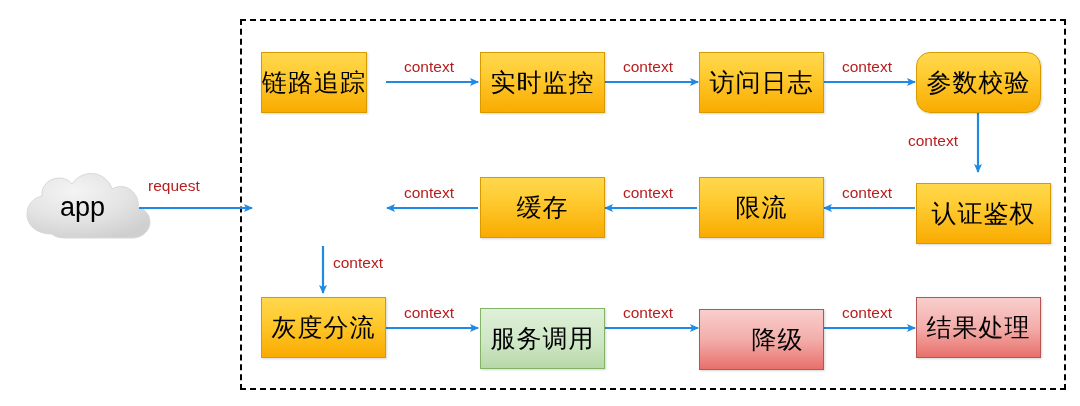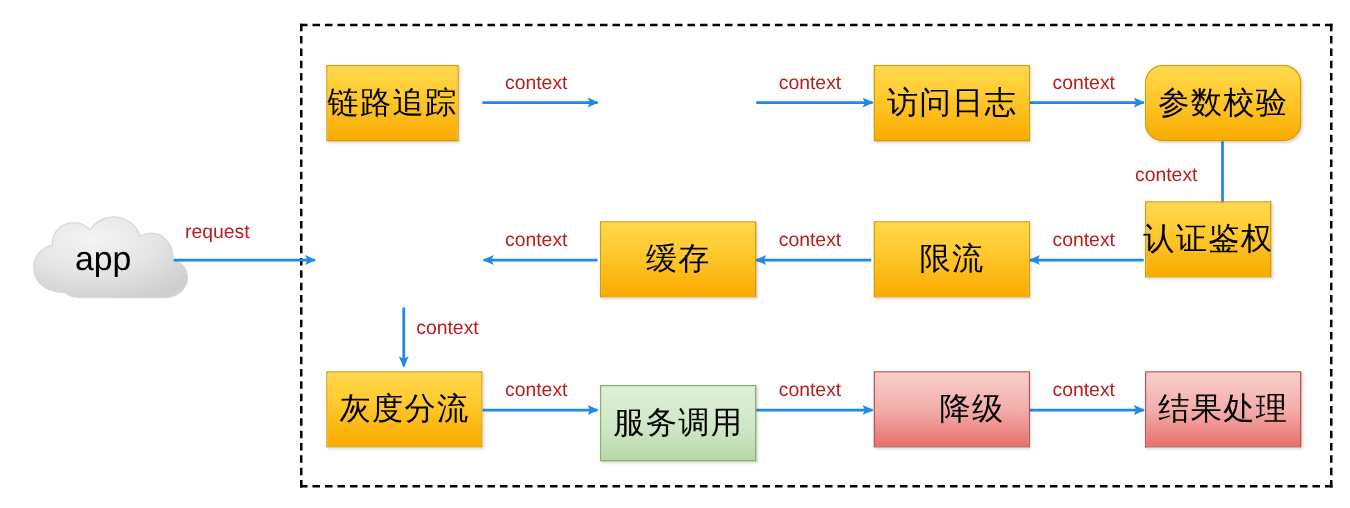--- a/index.html
+++ b/index.html
@@ -117,41 +117,42 @@
     <line x1="386" y1="328" x2="478" y2="328" stroke="#1f8ae5" stroke-width="2.2" marker-end="url(#arrowhead)"></line>
     <line x1="605" y1="328" x2="698" y2="328" stroke="#1f8ae5" stroke-width="2.2" marker-end="url(#arrowhead)"></line>
     <line x1="824" y1="328" x2="915" y2="328" stroke="#1f8ae5" stroke-width="2.2" marker-end="url(#arrowhead)"></line>
   </svg>
 
   <div class="cloud-label" style="left:60px; top:194px;">app</div>
 
   <div class="edge-label" style="left:148px; top:178px;">request</div>
 
   <div class="node node-orange" style="left:261px; top:52px; width:106px; height:61px;">链路追踪</div>
+  <div class="node node-orange" style="left:480px; top:52px; width:125px; height:61px;">实时监控</div>
   <div class="node node-orange" style="left:699px; top:52px; width:125px; height:61px;">访问日志</div>
   <div class="node node-orange" style="left:916px; top:52px; width:125px; height:61px;border-radius:14px;">参数校验</div>
 
   <div class="edge-label" style="left:404px; top:59px;">context</div>
   <div class="edge-label" style="left:623px; top:59px;">context</div>
   <div class="edge-label" style="left:842px; top:59px;">context</div>
 
   <div class="edge-label" style="left:908px; top:133px;">context</div>
 
   <div class="node node-orange" style="left:480px; top:177px; width:125px; height:61px;">缓存</div>
   <div class="node node-orange" style="left:699px; top:177px; width:125px; height:61px;">限流</div>
-  <div class="node node-orange" style="left:916px; top:161px; width:101px; height:61px;">认证鉴权</div>
+  <div class="node node-orange" style="left:916px; top:183px; width:135px; height:61px;">认证鉴权</div>
 
   <div class="edge-label" style="left:842px; top:185px;">context</div>
   <div class="edge-label" style="left:623px; top:185px;">context</div>
   <div class="edge-label" style="left:404px; top:185px;">context</div>
 
   <div class="edge-label" style="left:333px; top:255px;">context</div>
 
   <div class="node node-orange" style="left:261px; top:297px; width:125px; height:61px;">灰度分流</div>
   <div class="node node-green" style="left:480px; top:308px; width:125px; height:61px;">服务调用</div>
-  <div class="node node-red" style="left:699px; top:297px; width:125px; height:61px;padding-left:32px;">降级</div>
+  <div class="node node-red" style="left:699px; top:309px; width:125px; height:61px;padding-left:32px;">降级</div>
   <div class="node node-red" style="left:916px; top:297px; width:125px; height:61px;">结果处理</div>
 
   <div class="edge-label" style="left:404px; top:305px;">context</div>
   <div class="edge-label" style="left:623px; top:305px;">context</div>
   <div class="edge-label" style="left:842px; top:305px;">context</div>
 
 </div>
 
 </body></html>

